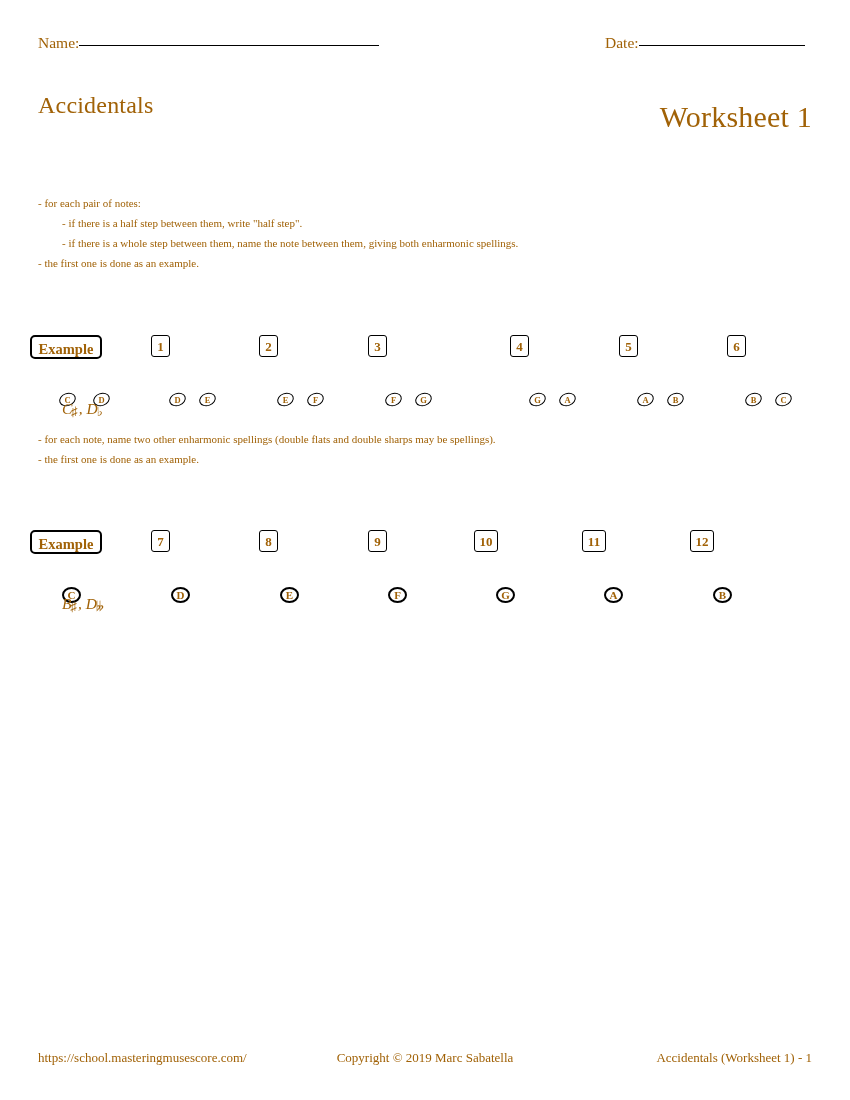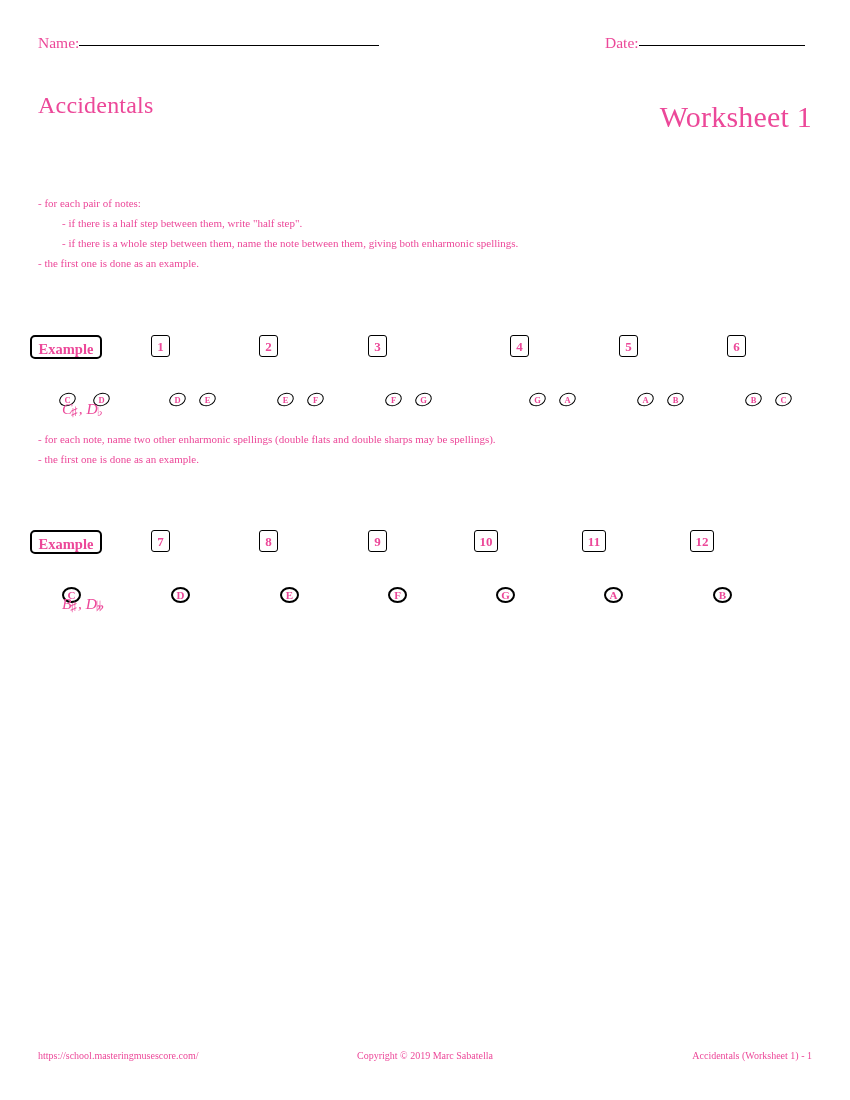--- a/index.html
+++ b/index.html
@@ -6,21 +6,21 @@
     margin: 0;
     padding: 0;
     background: #ffffff;
   }
   .page {
     position: relative;
     width: 850px;
     height: 1100px;
     background: #ffffff;
     font-family: "Liberation Serif", "DejaVu Serif", serif;
-    color: #ec4899;
+    color: #a16207;
     overflow: hidden;
   }
 
   
   .namedate {
     position: absolute;
     top: 34px;
     left: 38px;
     right: 38px;
     height: 24px;
@@ -188,21 +188,21 @@
   #answer-1 { top: 65px; }
   #answer-2 { top: 65px; }
 
   
   .footer {
     position: absolute;
     bottom: 36px;
     left: 38px;
     right: 38px;
     height: 14px;
-    font-size: 10px;
+    font-size: 13px;
   }
   .footer .f-left   { position: absolute; left: 0;   top: 0; }
   .footer .f-center { position: absolute; left: 50%; top: 0; transform: translateX(-50%); white-space: nowrap;}
   .footer .f-right  { position: absolute; right: 0;  top: 0; }
 </style>
 </head>
 <body>
 
 <div class="page">
 

